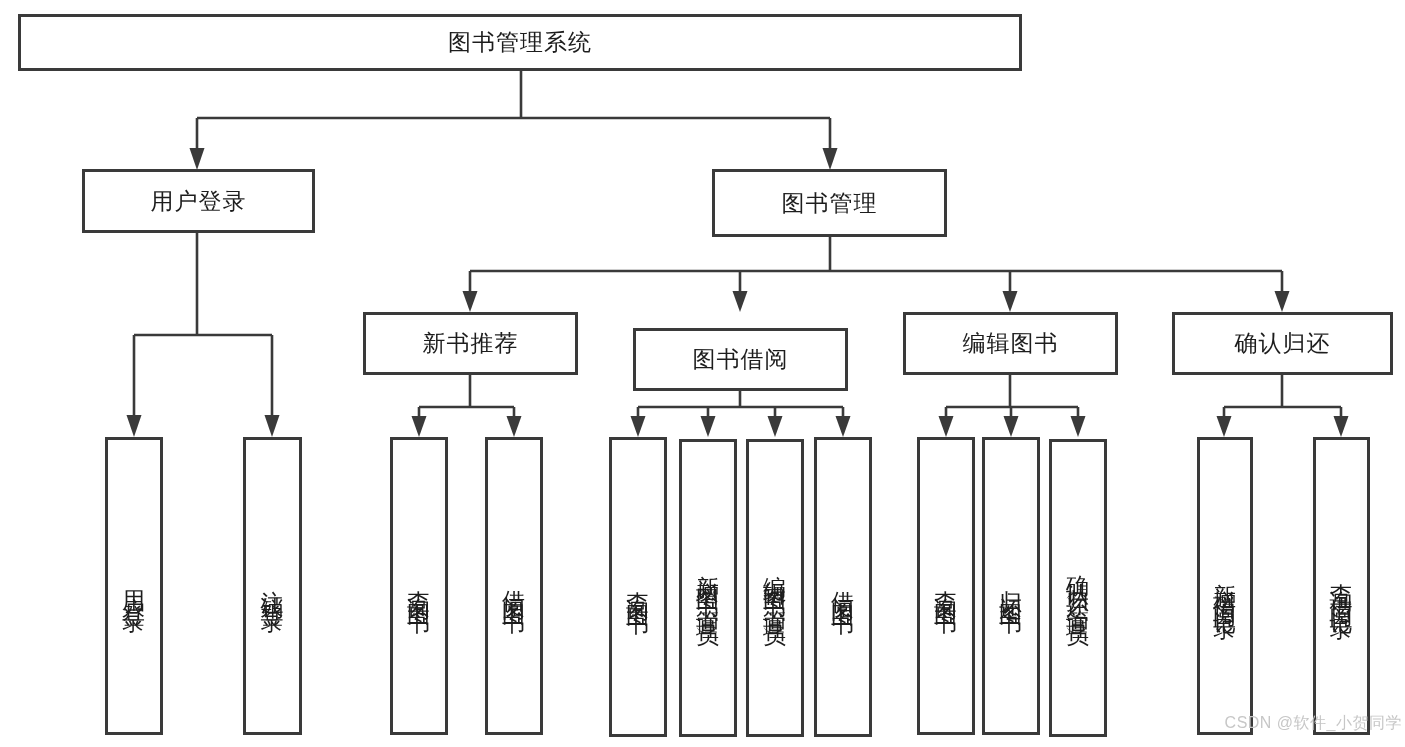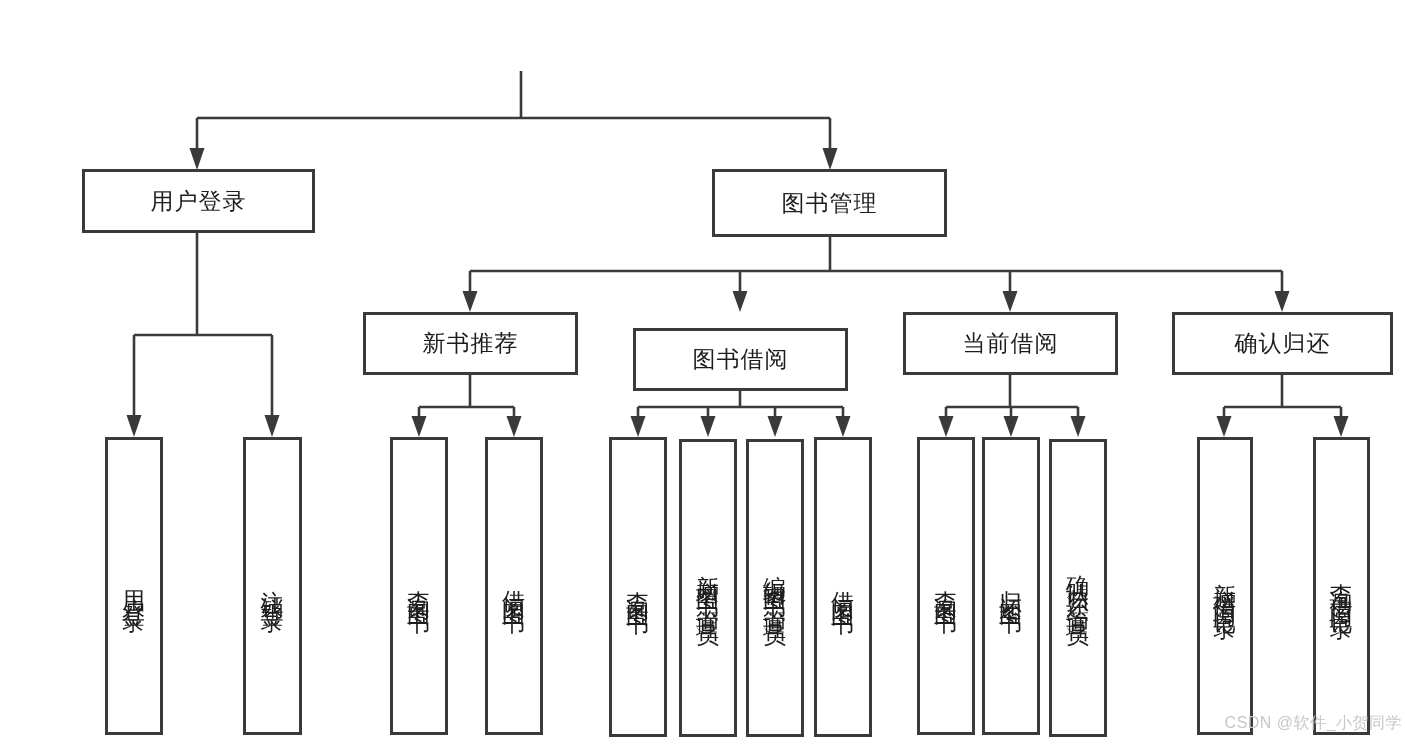--- a/index.html
+++ b/index.html
@@ -108,36 +108,39 @@
       <polygon points="767.5,416 782.5,416 775,437"></polygon>
       <polygon points="835.5,416 850.5,416 843,437"></polygon>
       <polygon points="938.5,416 953.5,416 946,437"></polygon>
       <polygon points="1003.5,416 1018.5,416 1011,437"></polygon>
       <polygon points="1070.5,416 1085.5,416 1078,437"></polygon>
       <polygon points="1216.5,416 1231.5,416 1224,437"></polygon>
       <polygon points="1333.5,416 1348.5,416 1341,437"></polygon>
     </g>
   </svg>
 
+  <div class="node h-node" style="left:18px;top:14px;width:1004px;height:57px;">
+    <span>图书管理系统</span>
+  </div>
 
   <div class="node h-node" style="left:82px;top:169px;width:233px;height:64px;">
     <span>用户登录</span>
   </div>
   <div class="node h-node" style="left:712px;top:169px;width:235px;height:68px;">
     <span>图书管理</span>
   </div>
 
   <div class="node h-node" style="left:363px;top:312px;width:215px;height:63px;">
     <span>新书推荐</span>
   </div>
   <div class="node h-node" style="left:633px;top:328px;width:215px;height:63px;">
     <span>图书借阅</span>
   </div>
   <div class="node h-node" style="left:903px;top:312px;width:215px;height:63px;">
-    <span>当前借阅</span>
+    <span>编辑图书</span>
   </div>
   <div class="node h-node" style="left:1172px;top:312px;width:221px;height:63px;">
     <span>确认归还</span>
   </div>
 
   <div class="node v-node" style="left:105px;top:437px;width:58px;height:298px;">
     <span>用户登录</span>
   </div>
   <div class="node v-node" style="left:243px;top:437px;width:59px;height:298px;">
     <span>注销登录</span>

